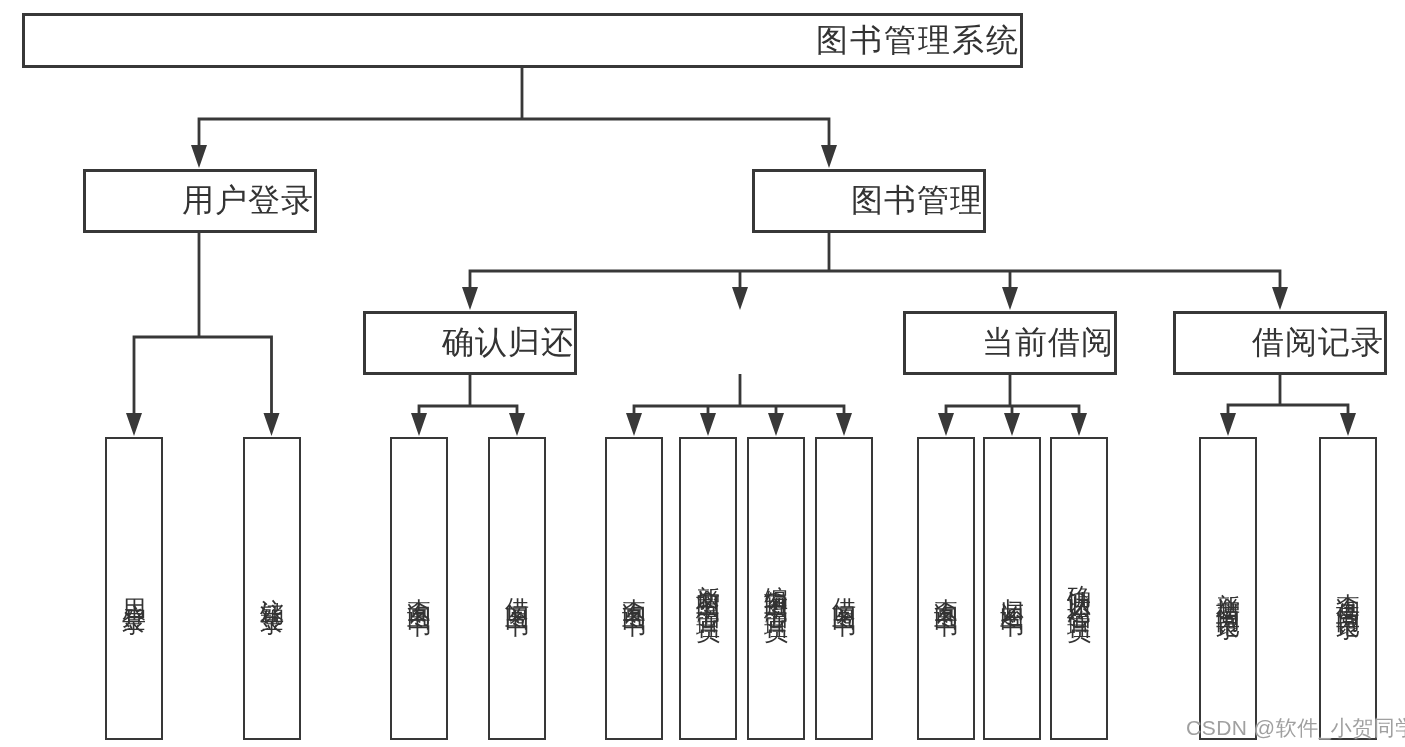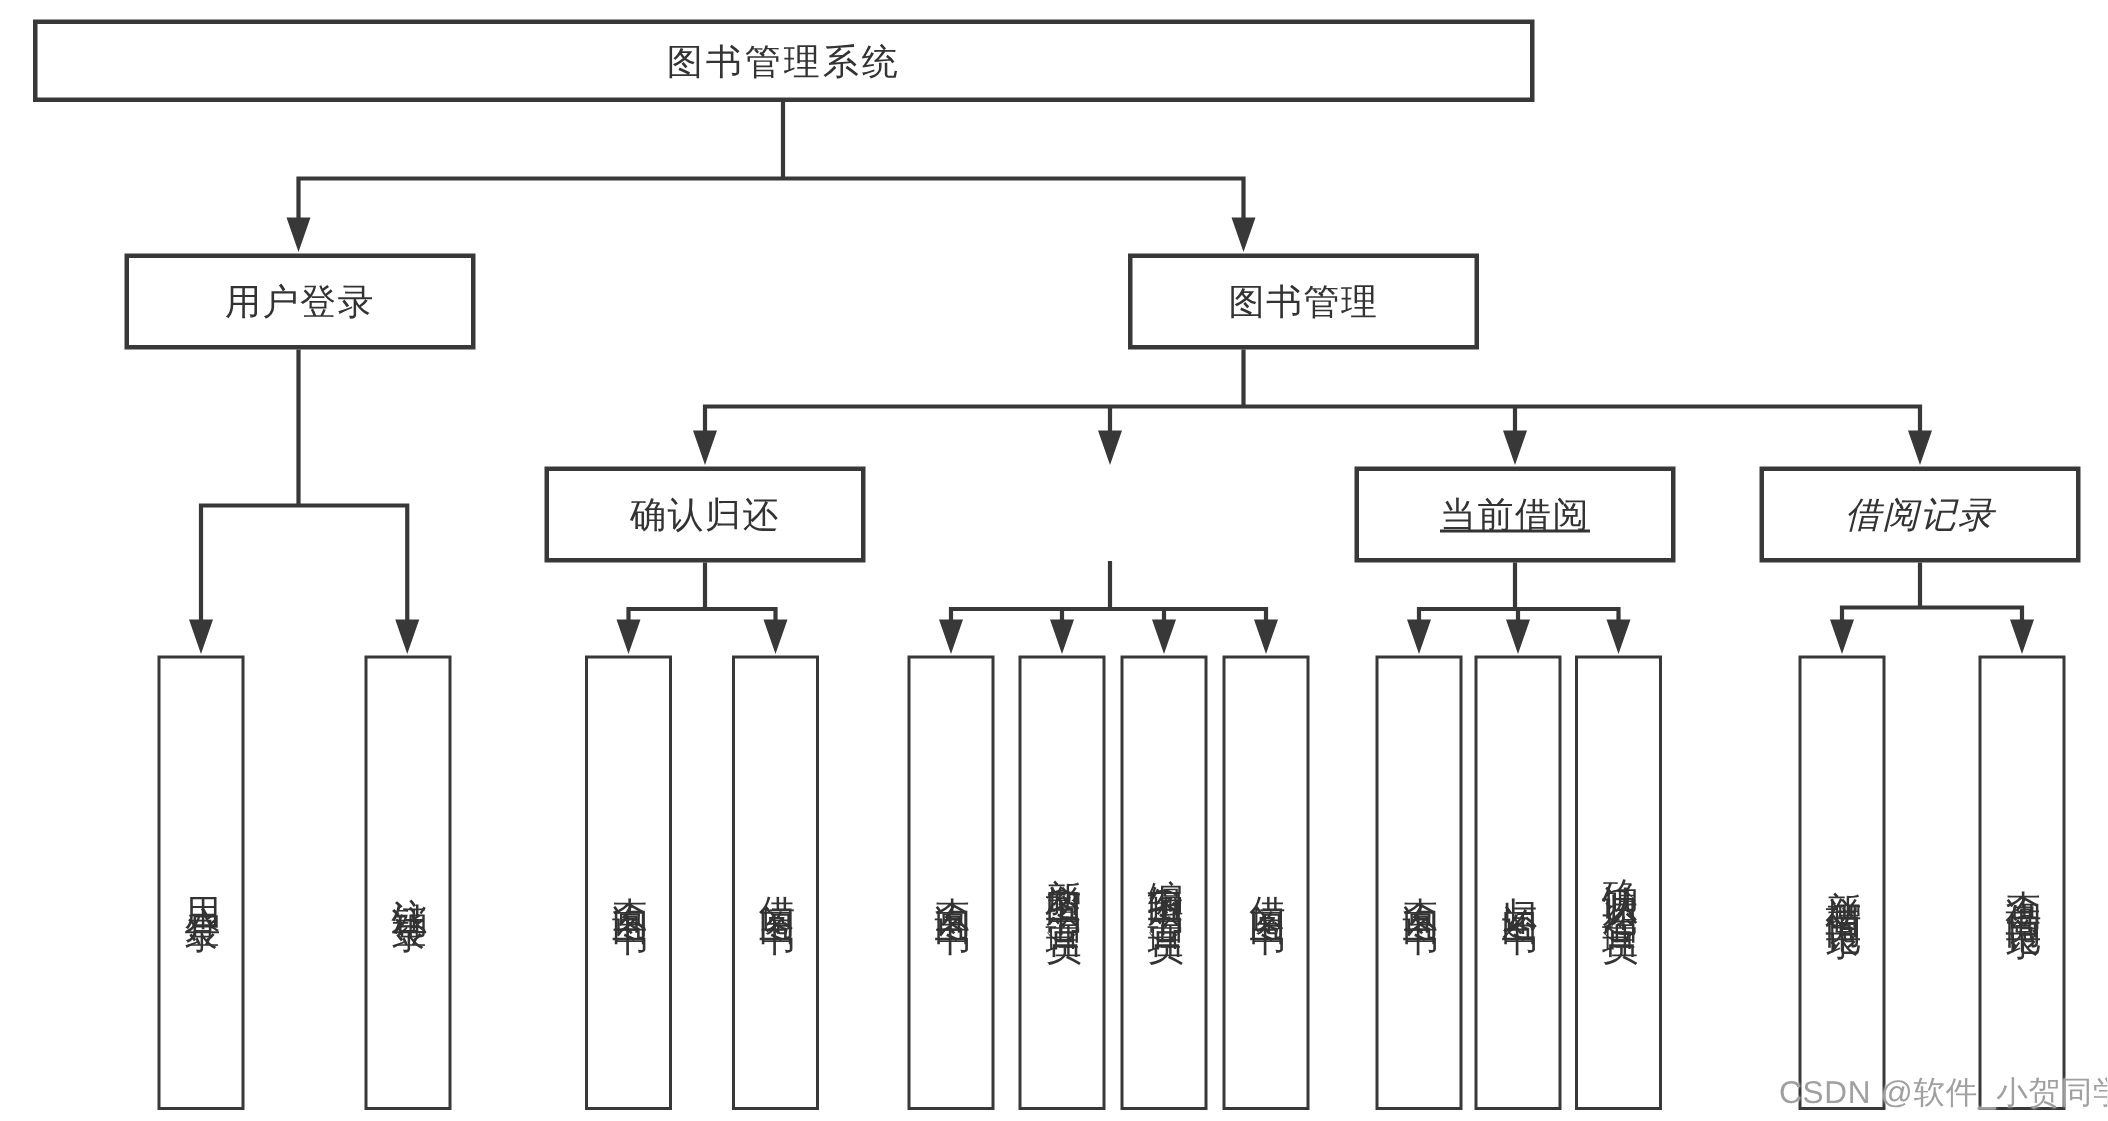--- a/index.html
+++ b/index.html
@@ -21,23 +21,23 @@
     top: 0;
     pointer-events: none;
   }
   .hbox {
     position: absolute;
     box-sizing: border-box;
     border: 3px solid #383838;
     background: #ffffff;
     display: flex;
     align-items: center;
-    justify-content: center;
+    justify-content: flex-end;
     color: #333333;
-    font-size: 24px;
+    font-size: 32px;
     letter-spacing: 1px;
     white-space: nowrap;
     z-index: 2;
   }
   .vbox {
     position: absolute;
     box-sizing: border-box;
     border: 2px solid #383838;
     background: #ffffff;
     width: 58px;
@@ -104,24 +104,24 @@
   <div class="hbox" style="left:83px; top:169px; width:234px; height:64px;">
     <span>用户登录</span>
   </div>
   <div class="hbox" style="left:752px; top:169px; width:234px; height:64px;">
     <span>图书管理</span>
   </div>
 
   <div class="hbox" style="left:363px; top:311px; width:214px; height:64px;">
     <span>确认归还</span>
   </div>
-  <div class="hbox" style="left:903px; top:311px; width:214px; height:64px;text-decoration:underline;">
+  <div class="hbox" style="left:903px; top:311px; width:214px; height:64px;">
     <span>当前借阅</span>
   </div>
-  <div class="hbox" style="left:1173px; top:311px; width:214px; height:64px;font-style:italic;">
+  <div class="hbox" style="left:1173px; top:311px; width:214px; height:64px;">
     <span>借阅记录</span>
   </div>
 
   <div class="vbox" style="left:105px;">
     <span class="vlabel">用户登录</span>
   </div>
   <div class="vbox" style="left:243px;">
     <span class="vlabel">注销登录</span>
   </div>
 

